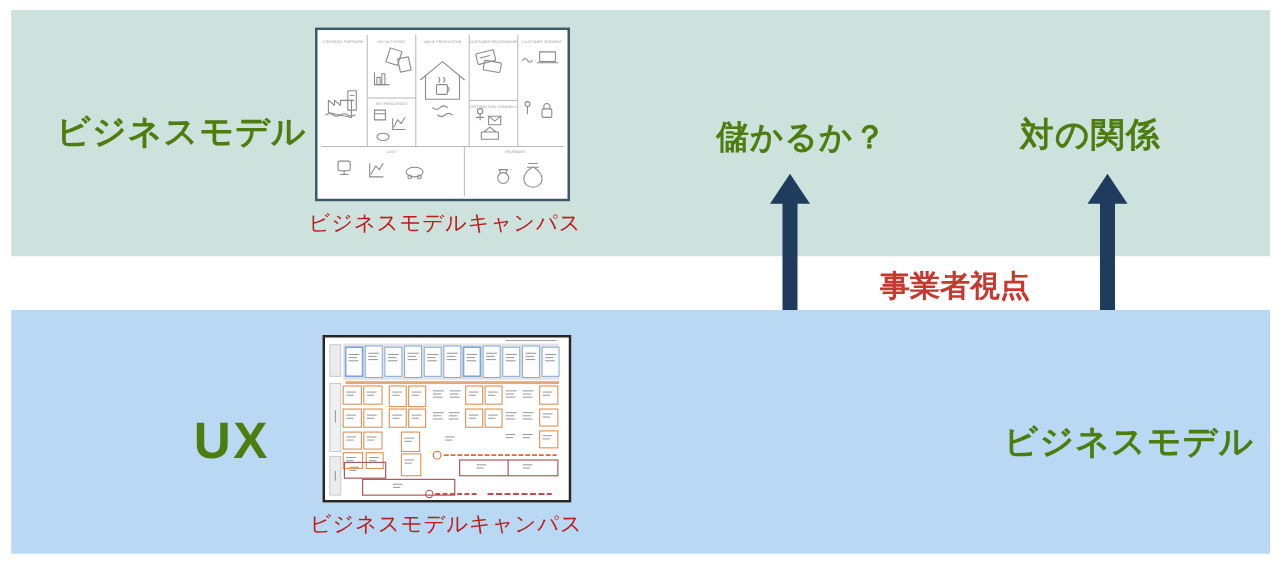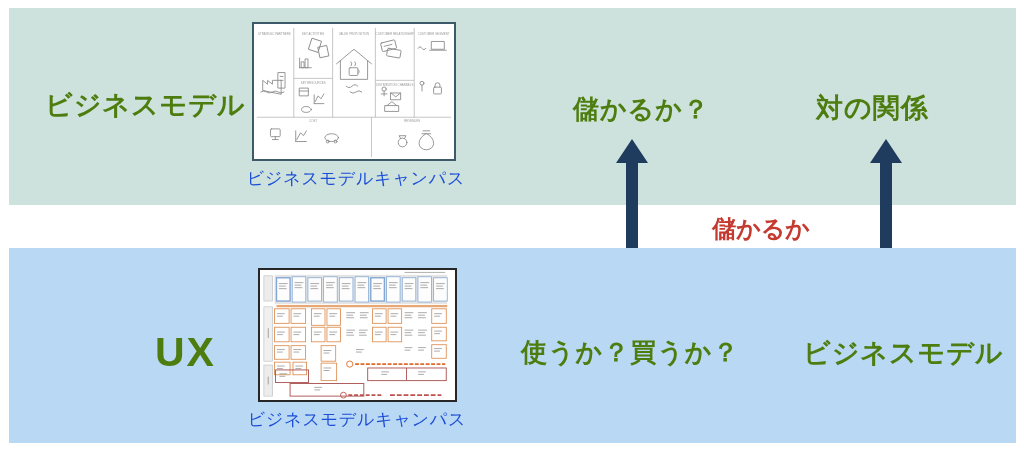--- a/index.html
+++ b/index.html
@@ -13,21 +13,21 @@
   .hl-ux{left:112px;top:329px;font-size:41px;letter-spacing:2px;margin-left:43px;}
   .hl-q1{left:573px;top:92px;font-size:26px;}
   .hl-v1{left:816px;top:90px;font-size:27px;}
   .hl-q2{left:521px;top:335px;font-size:26px;}
   .hl-v2{left:803px;top:335px;font-size:27px;}
   .relation{position:absolute;left:704px;top:213px;width:114px;text-align:center;
             font-size:24px;font-weight:700;color:#c43a30;white-space:nowrap;}
   .figure{position:absolute;background:#ffffff;}
   .fig-bmc{left:252px;top:22px;width:200px;height:135px;border:2px solid #3d5a68;}
   .fig-cjm{left:258px;top:268px;width:195px;height:130px;border:2px solid #262626;}
-  .caption{position:absolute;color:#1d4ed8;font-size:17px;letter-spacing:0.8px;
+  .caption{position:absolute;color:#b91c1c;font-size:17px;letter-spacing:0.8px;
            text-align:center;white-space:nowrap;}
   .cap-bmc{left:236px;top:167px;width:240px;}
   .cap-cjm{left:233px;top:408px;width:248px;}
   .arrow{position:absolute;width:34px;height:176px;}
   .arrow-left{left:615px;top:139px;}
   .arrow-right{left:869px;top:139px;}
   svg{display:block;}
   .bmc-head{font-size:3px;fill:#9a9a9a;text-anchor:middle;font-family:"Liberation Sans","DejaVu Sans",sans-serif;}
 </style>
 </head>
@@ -139,21 +139,21 @@
           <path d="M172 113 h9 M173 110 h7"></path>
         </g>
       </g>
     </svg>
   </figure>
   <div class="caption cap-bmc">ビジネスモデルキャンパス</div>
 
   <div class="headline hl-q1">儲かるか？</div>
   <div class="headline hl-v1">対の関係</div>
 
-  <div class="relation">儲かるか</div>
+  <div class="relation">事業者視点</div>
 
   <svg class="arrow arrow-left" viewBox="0 0 34 176">
     <polygon points="17,0 33,24 23,24 23,152 33,152 17,176 1,152 11,152 11,24 1,24" fill="#1f3c5e"></polygon>
   </svg>
   <svg class="arrow arrow-right" viewBox="0 0 34 176">
     <polygon points="17,0 33,24 23,24 23,152 33,152 17,176 1,152 11,152 11,24 1,24" fill="#1f3c5e"></polygon>
   </svg>
 
   <div class="band band-ux"></div>
 
@@ -291,16 +291,15 @@
       </g>
       <g>
         <circle cx="85" cy="129" r="3" fill="none" stroke="#c0504d" stroke-width="0.9"></circle>
         <line x1="90" y1="129" x2="126" y2="129" stroke="#c0504d" stroke-width="1.6" stroke-dasharray="4 2"></line>
         <line x1="133" y1="129" x2="186" y2="129" stroke="#c0504d" stroke-width="1.6" stroke-dasharray="5 2"></line>
       </g>
     </svg>
   </figure>
   <div class="caption cap-cjm">ビジネスモデルキャンパス</div>
 
-  <div class="headline hl-q2">使うか？買うか？</div>
   <div class="headline hl-v2">ビジネスモデル</div>
 
 </div>
 
 </body></html>

